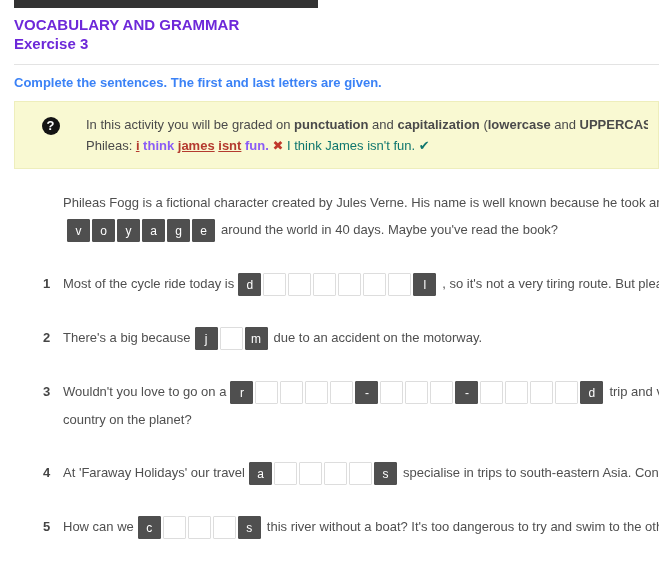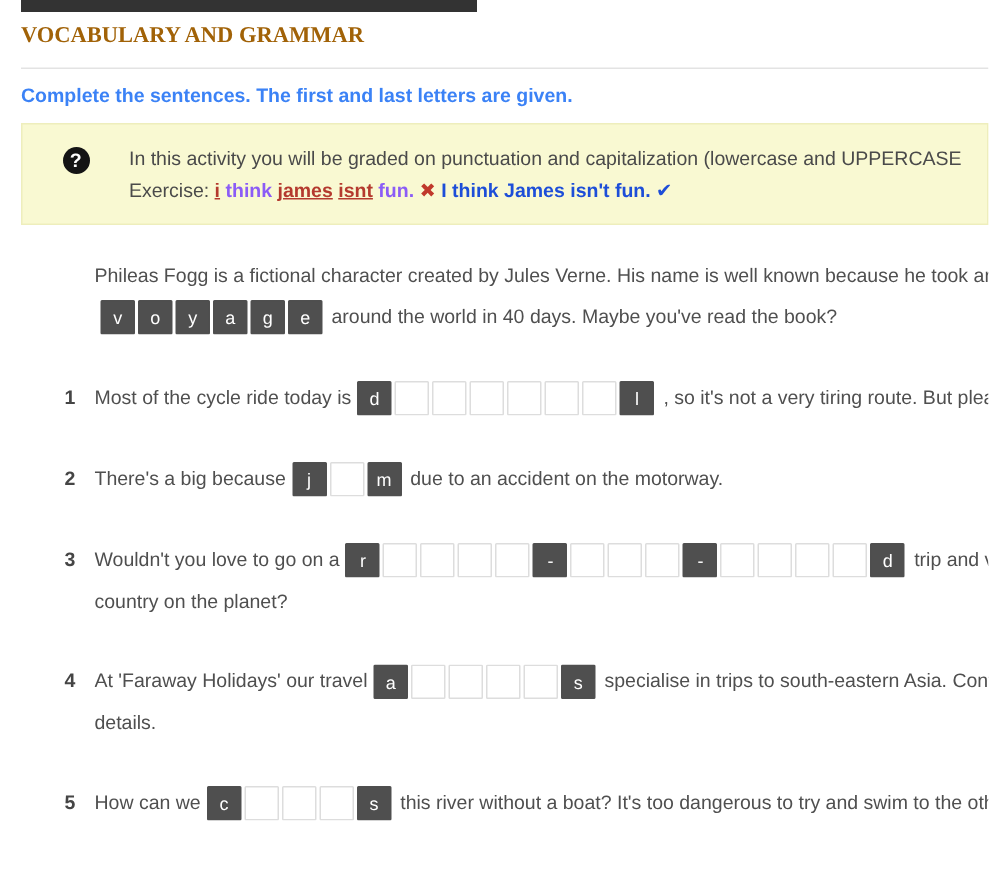--- a/index.html
+++ b/index.html
@@ -4,41 +4,41 @@
 <style>
   html,body{margin:0;padding:0;}
   body{
     width:659px;height:586px;overflow:hidden;background:#ffffff;
     font-family:"Liberation Sans","DejaVu Sans",sans-serif;
     font-size:13px;color:#4f4f4f;
   }
   .topbar-strip{margin-left:14px;width:304px;height:8px;background:#333333;}
   .header{margin:7px 14px 0 14px;}
   .header .title,.header .subtitle{
-    margin:0;font-size:15px;line-height:19px;font-weight:700;color:#a16207;font-family:Liberation Serif, serif;
+    margin:0;font-size:15px;line-height:19px;font-weight:700;color:#6d28d9;
   }
   .divider{margin:11px 0 0 14px;width:645px;border:none;border-top:1px solid #e3e3e3;height:0;}
   .instruction{margin:9px 14px 0 14px;font-weight:700;color:#3b82f6;line-height:17px;}
   .notice{
     margin:10px 0 0 14px;width:645px;box-sizing:border-box;
     background:#f9f9d2;border:1px solid #eeeebc;
     padding:12px 10px 12px 0;display:flex;align-items:flex-start;
   }
   .notice .icon-col{width:71px;display:flex;justify-content:center;padding-top:3px;flex:none;}
   .qmark{
     width:18px;height:18px;border-radius:50%;background:#141414;color:#ffffff;
     display:flex;align-items:center;justify-content:center;
     font-weight:700;font-size:13px;line-height:18px;
   }
   .notice .text-col{flex:1;line-height:21px;color:#4a4a4a;white-space:nowrap;overflow:hidden;}
   .seg-red{color:#8b5cf6;font-weight:700;}
   .seg-red-u{color:#b43a2e;font-weight:700;text-decoration:underline;}
   .seg-xmark{color:#c0392b;font-weight:700;}
-  .seg-green{color:#1d4ed8;font-weight:700;}
-  .seg-bold{font-weight:400;}
+  .seg-green{color:#0f766e;font-weight:400;}
+  .seg-bold{font-weight:700;}
   .items{margin-top:23px;}
   .item{display:flex;padding-left:43px;margin-bottom:31px;}
   .item .num{width:20px;flex:none;font-weight:700;color:#454545;line-height:22px;}
   .item .body{flex:1;min-width:0;}
   .row{white-space:nowrap;line-height:22px;margin-bottom:5px;overflow:hidden;}
   .row:last-child{margin-bottom:0;}
   .boxes{display:inline-flex;vertical-align:middle;margin:0 4px;}
   .cell{
     width:21px;height:21px;flex:none;margin-right:2px;
     display:inline-flex;align-items:center;justify-content:center;
@@ -47,33 +47,34 @@
   .cell.filled{background:#4f4f4f;color:#ffffff;border:1px solid #4f4f4f;}
   .cell.empty{background:#ffffff;border:1px solid #dddddd;}
 </style>
 </head>
 <body>
 
 <div class="topbar-strip"></div>
 
 <div class="header">
   <h1 class="title">VOCABULARY AND GRAMMAR</h1>
+  <h2 class="subtitle">Exercise 3</h2>
 </div>
 
 <hr class="divider">
 
 <p class="instruction">Complete the sentences. The first and last letters are given.</p>
 
 <div class="notice">
   <div class="icon-col">
     <span class="qmark">?</span>
   </div>
   <div class="text-col">
     <div class="notice-line"><span>In this activity you will be graded on </span><span class="seg-bold">punctuation</span><span> and </span><span class="seg-bold">capitalization</span><span> (</span><span class="seg-bold">lowercase</span><span> and </span><span class="seg-bold">UPPERCASE</span></div>
-    <div class="notice-line"><span>Exercise: </span><span class="seg-red-u">i</span><span class="seg-red"> think </span><span class="seg-red-u">james</span><span class="seg-red"> </span><span class="seg-red-u">isnt</span><span class="seg-red"> fun.</span><span class="seg-xmark"> ✖ </span><span class="seg-green"> I think James isn't fun.</span><span class="seg-green"> ✔</span></div>
+    <div class="notice-line"><span>Phileas: </span><span class="seg-red-u">i</span><span class="seg-red"> think </span><span class="seg-red-u">james</span><span class="seg-red"> </span><span class="seg-red-u">isnt</span><span class="seg-red"> fun.</span><span class="seg-xmark"> ✖ </span><span class="seg-green"> I think James isn't fun.</span><span class="seg-green"> ✔</span></div>
   </div>
 </div>
 
 <div class="items">
     <div class="item">
       <div class="num"></div>
       <div class="body">
         <div class="row"><span class="t">Phileas Fogg is a fictional character created by Jules Verne. His name is well known because he took an incredib</span></div>
         <div class="row"><span class="boxes">
             <span class="cell filled">v</span>
@@ -137,21 +138,20 @@
       <div class="num">4</div>
       <div class="body">
         <div class="row"><span class="t">At 'Faraway Holidays' our travel</span><span class="boxes">
             <span class="cell filled">a</span>
             <span class="cell empty"></span>
             <span class="cell empty"></span>
             <span class="cell empty"></span>
             <span class="cell empty"></span>
             <span class="cell filled">s</span>
           </span><span class="t">specialise in trips to south-eastern Asia. Contact us f</span></div>
-        <div class="row"><span class="t">details.</span></div>
       </div>
     </div>
     <div class="item">
       <div class="num">5</div>
       <div class="body">
         <div class="row"><span class="t">How can we</span><span class="boxes">
             <span class="cell filled">c</span>
             <span class="cell empty"></span>
             <span class="cell empty"></span>
             <span class="cell empty"></span>

